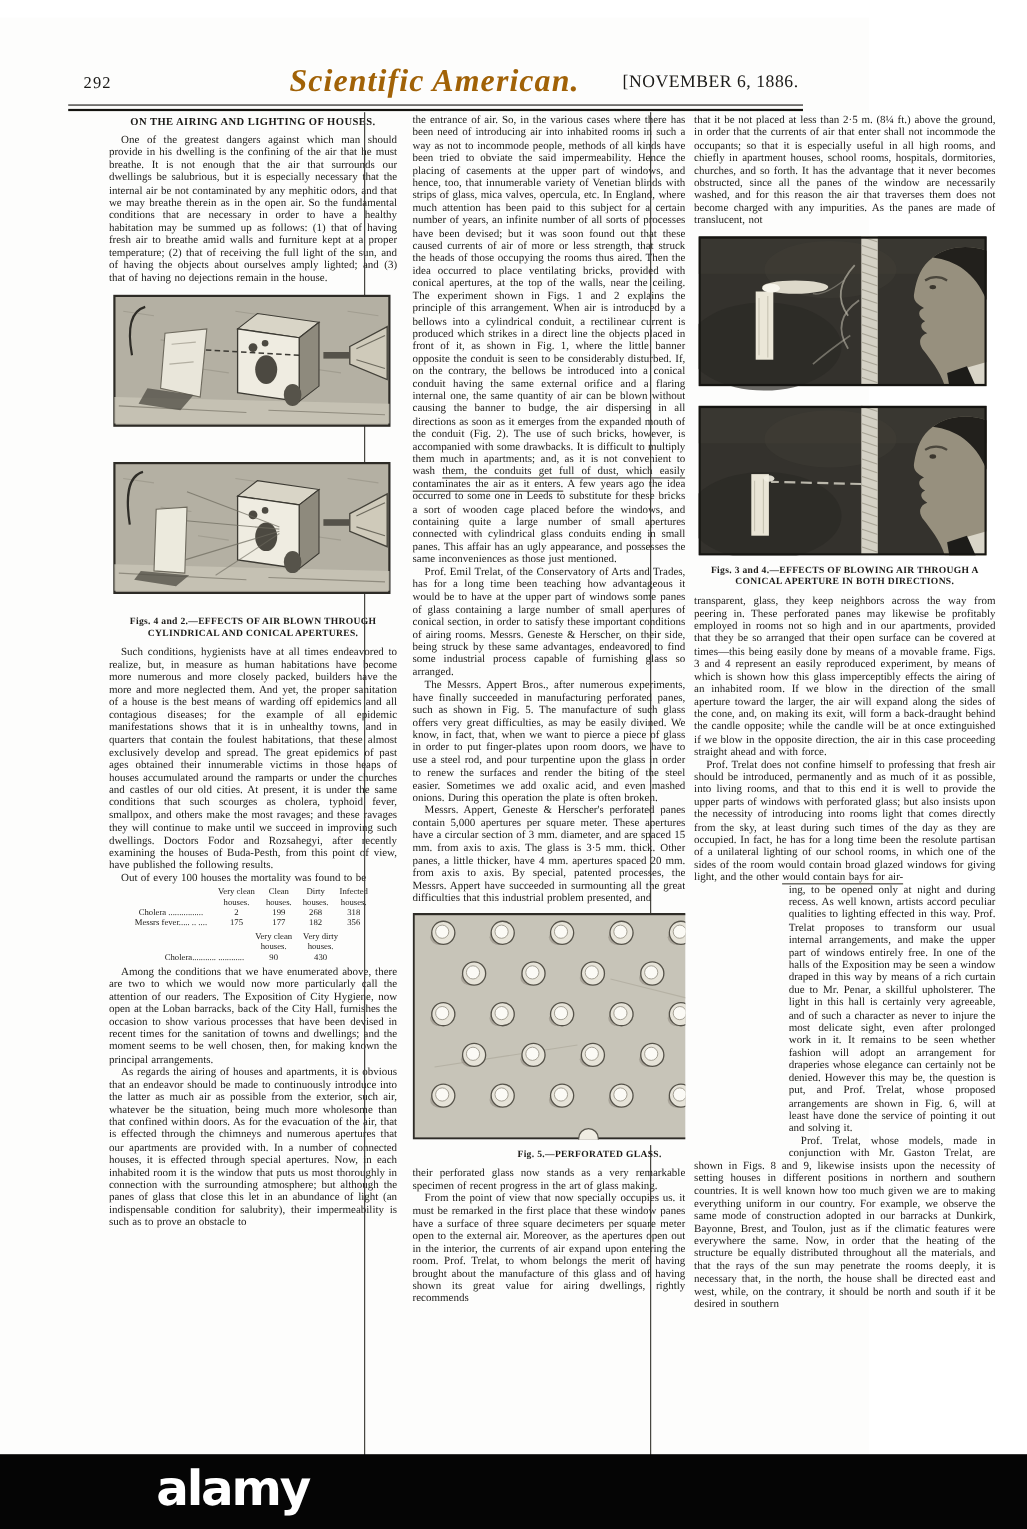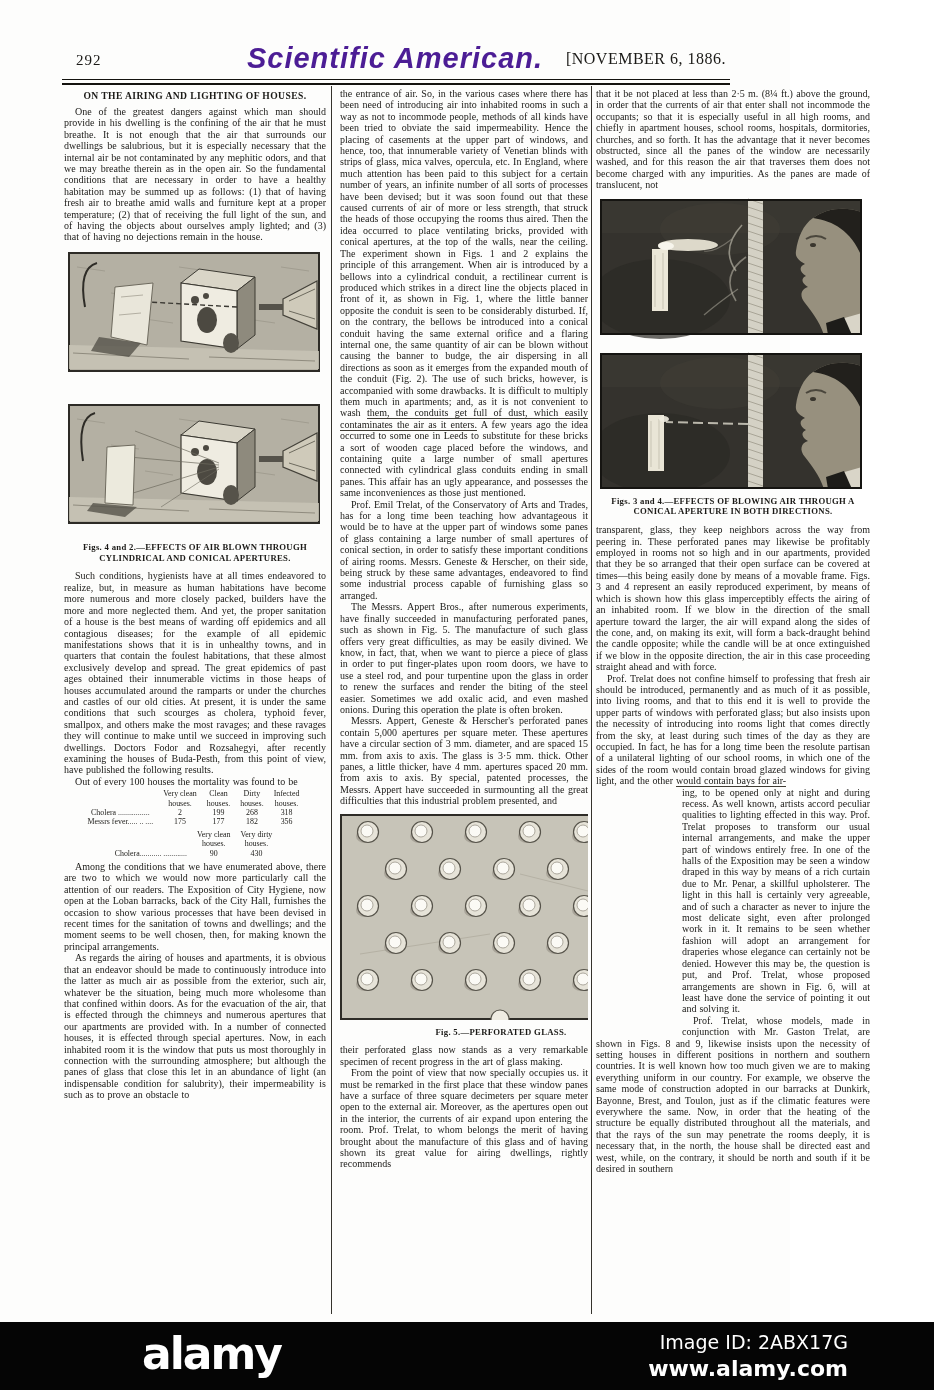--- a/index.html
+++ b/index.html
@@ -1,33 +1,33 @@
 <!DOCTYPE html>
 <html><head>
 <meta charset="utf-8">
 <style>
   html,body{margin:0;padding:0;}
   body{
     width:934px;height:1390px;position:relative;background:#ffffff;
     font-family:"Liberation Serif", serif;color:#1b1a17;
     -webkit-font-smoothing:antialiased;overflow:hidden;
   }
-  .sheet{position:absolute;left:0;top:0;width:790px;height:1322px;background:#fdfdfc;}
+  .sheet{position:absolute;left:0;top:16px;width:790px;height:1322px;background:#fdfdfc;}
 
   
   .page-number{position:absolute;left:76px;top:52px;font-size:15px;letter-spacing:1px;}
   .masthead{position:absolute;left:0;right:0;top:42px;text-align:center;
-    font-family:Liberation Sans, sans-serif;font-weight:bold;font-style:italic;
-    font-size:29px;letter-spacing:1px;color:#4c1d95;}
+    font-family:Liberation Serif, serif;font-weight:bold;font-style:italic;
+    font-size:29px;letter-spacing:1px;color:#a16207;}
   .issue-date{position:absolute;right:64px;top:50px;font-size:16px;letter-spacing:.5px;}
   .head-rule-a{position:absolute;left:62px;right:60px;top:79px;border-top:1px solid #14130f;}
   .head-rule-b{position:absolute;left:62px;right:60px;top:83px;border-top:2px solid #14130f;}
 
   
-  .col{position:absolute;top:88px;height:1226px;overflow:hidden;}
+  .col{position:absolute;top:88px;height:1226px;overflow:hidden;margin-left:35px;}
   .col-left{left:64px;width:262px;}
   .col-middle{left:340px;width:248px;}
   .col-right{left:596px;width:274px;}
   .col-rule{position:absolute;top:86px;height:1228px;width:1px;background:#35332d;z-index:1;}
   .rule-1{left:331px;} .rule-2{left:591px;}
 
   .article-title{margin:2px 0 5px;text-align:center;font-size:9.6px;
     font-weight:bold;letter-spacing:.4px;}
   .para{margin:0;font-size:10px;line-height:11.4px;text-align:justify;
     text-indent:11px;word-spacing:.5px;}
@@ -374,17 +374,13 @@
       <p class="para">Prof. Trelat does not confine himself to professing that fresh air should be introduced, permanently and as much of it as possible, into living rooms, and that to this end it is well to provide the upper parts of windows with perforated glass; but also insists upon the necessity of introducing into rooms light that comes directly from the sky, at least during such times of the day as they are occupied. In fact, he has for a long time been the resolute partisan of a unilateral lighting of our school rooms, in which one of the sides of the room would contain broad glazed windows for giving light, and the other <span class="u">would contain bays for air-</span></p>
       <p class="para noindent"><span class="wrap-spacer"></span>ing, to be opened only at night and during recess. As well known, artists accord peculiar qualities to lighting effected in this way. Prof. Trelat proposes to transform our usual internal arrangements, and make the upper part of windows entirely free. In one of the halls of the Exposition may be seen a window draped in this way by means of a rich curtain due to Mr. Penar, a skillful upholsterer. The light in this hall is certainly very agreeable, and of such a character as never to injure the most delicate sight, even after prolonged work in it. It remains to be seen whether fashion will adopt an arrangement for draperies whose elegance can certainly not be denied. However this may be, the question is put, and Prof. Trelat, whose proposed arrangements are shown in Fig. 6, will at least have done the service of pointing it out and solving it.</p>
       <p class="para">Prof. Trelat, whose models, made in conjunction with Mr. Gaston Trelat, are shown in Figs. 8 and 9, likewise insists upon the necessity of setting houses in different positions in northern and southern countries. It is well known how too much given we are to making everything uniform in our country. For example, we observe the same mode of construction adopted in our barracks at Dunkirk, Bayonne, Brest, and Toulon, just as if the climatic features were everywhere the same. Now, in order that the heating of the structure be equally distributed throughout all the materials, and that the rays of the sun may penetrate the rooms deeply, it is necessary that, in the north, the house shall be directed east and west, while, on the contrary, it should be north and south if it be desired in southern</p>
     </div>
 </div>
 
 <div class="side-mark">alamy</div>
 
 <div class="alamy-bar">
   <div class="alamy-logo">alamy</div>
-  <div class="bar-right">
-    <div class="bar-id">Image ID: 2ABX17G</div>
-    <div class="bar-url">www.alamy.com</div>
-  </div>
 </div>
 
 </body></html>

